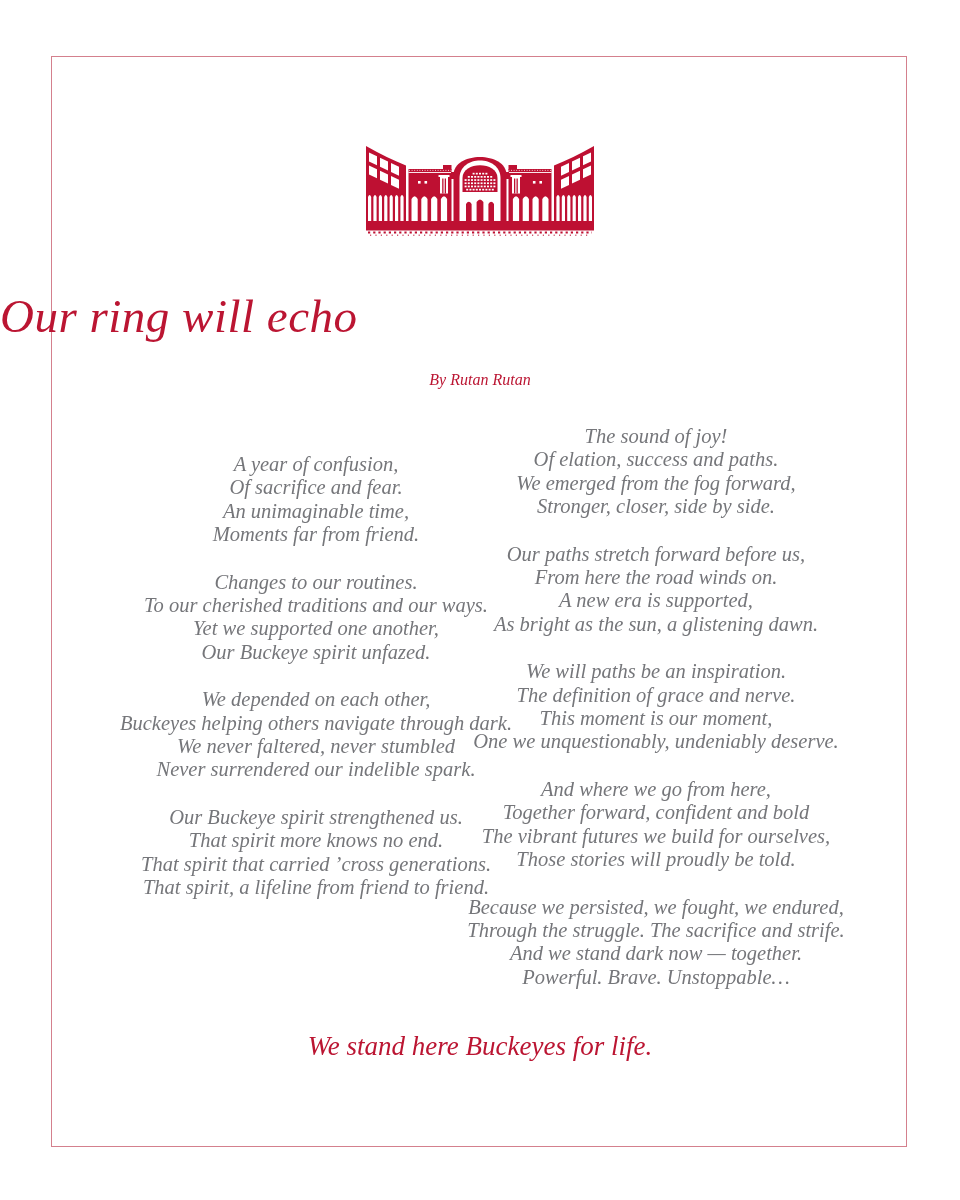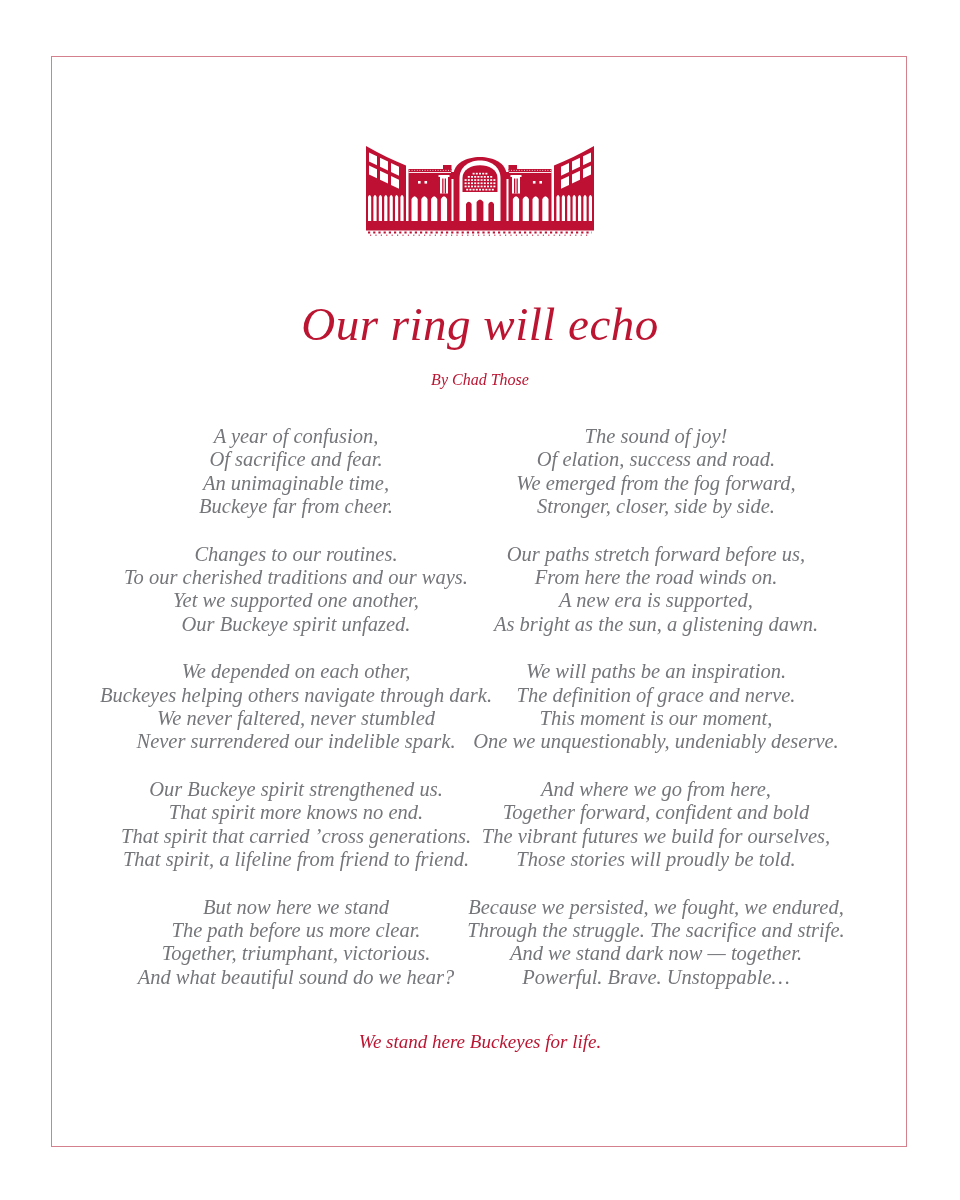--- a/index.html
+++ b/index.html
@@ -8,38 +8,38 @@
     font-family:"Liberation Serif", serif; overflow:hidden;
   }
   .frame {
     position:absolute; left:51px; top:56px; width:854px; height:1089px;
     border:1px solid #D4808D;
   }
   .stadium {
     position:absolute; top:145px; left:50%; transform:translateX(-50%);
   }
   .title {
-    position:absolute; top:297px; left:0; width:960px; text-align:center;
+    position:absolute; top:289px; left:0; width:960px; 
     font-style:italic; font-weight:normal; font-size:47px; color:#BB1532;
     margin:0; letter-spacing:0.5px;
   }
   .byline {
     position:absolute; top:371px; left:0; width:960px; text-align:center;
     font-style:italic; font-size:16px; color:#BB1532;
   }
   .poem-col {
     position:absolute; top:425px; text-align:center; font-style:italic;
     font-size:20.5px; line-height:23.4px; color:#75767A;
   }
-  .col-1 { left:96px; width:400px; }
+  .col-1 { left:116px; width:400px;margin-top:28px; }
   .col-2 { left:460px; width:392px; }
   .stanza { margin:0 0 24px 0; }
   .closing {
     position:absolute; top:1031px; left:0; width:960px; text-align:center;
-    font-style:italic; font-size:19px; color:#BB1532;
+    font-style:italic; font-size:27px; color:#BB1532;
   }
 </style>
 </head>
 <body>
 
 <div class="frame"></div>
 
 <div class="stadium">
   <svg width="228" height="94" viewBox="0 0 228 94" xmlns="http://www.w3.org/2000/svg" aria-hidden="true">
     <g id="halfL">
@@ -142,59 +142,53 @@
     <path d="M100,76 L100,59 Q102.8,54.5 105.6,59 L105.6,76 Z" fill="#BE1032"></path>
     <path d="M122.4,76 L122.4,59 Q125.2,54.5 128,59 L128,76 Z" fill="#BE1032"></path>
 
     <rect x="0" y="76" width="228" height="9.5" fill="#BE1032"></rect>
     <line x1="2" y1="87.5" x2="226" y2="87.5" stroke="#BE1032" stroke-width="2.2" stroke-dasharray="2.2 3"></line>
     <line x1="4" y1="90.2" x2="224" y2="90.2" stroke="#BE1032" stroke-width="1.4" stroke-dasharray="1.2 4.2" opacity="0.7"></line>
   </svg>
 </div>
 
 <h1 class="title">Our ring will echo</h1>
-<div class="byline">By Chad Those</div>
+<div class="byline">By Rutan Rutan</div>
 
 <div class="poem-col col-1">
   <div class="stanza">
     <div>A year of confusion,</div>
     <div>Of sacrifice and fear.</div>
     <div>An unimaginable time,</div>
-    <div>Buckeye far from cheer.</div>
+    <div>Moments far from friend.</div>
   </div>
   <div class="stanza">
     <div>Changes to our routines.</div>
     <div>To our cherished traditions and our ways.</div>
     <div>Yet we supported one another,</div>
     <div>Our Buckeye spirit unfazed.</div>
   </div>
   <div class="stanza">
     <div>We depended on each other,</div>
     <div>Buckeyes helping others navigate through dark.</div>
     <div>We never faltered, never stumbled</div>
     <div>Never surrendered our indelible spark.</div>
   </div>
   <div class="stanza">
     <div>Our Buckeye spirit strengthened us.</div>
     <div>That spirit more knows no end.</div>
     <div>That spirit that carried ’cross generations.</div>
     <div>That spirit, a lifeline from friend to friend.</div>
   </div>
-  <div class="stanza">
-    <div>But now here we stand</div>
-    <div>The path before us more clear.</div>
-    <div>Together, triumphant, victorious.</div>
-    <div>And what beautiful sound do we hear?</div>
-  </div>
 </div>
 
 <div class="poem-col col-2">
   <div class="stanza">
     <div>The sound of joy!</div>
-    <div>Of elation, success and road.</div>
+    <div>Of elation, success and paths.</div>
     <div>We emerged from the fog forward,</div>
     <div>Stronger, closer, side by side.</div>
   </div>
   <div class="stanza">
     <div>Our paths stretch forward before us,</div>
     <div>From here the road winds on.</div>
     <div>A new era is supported,</div>
     <div>As bright as the sun, a glistening dawn.</div>
   </div>
   <div class="stanza">

